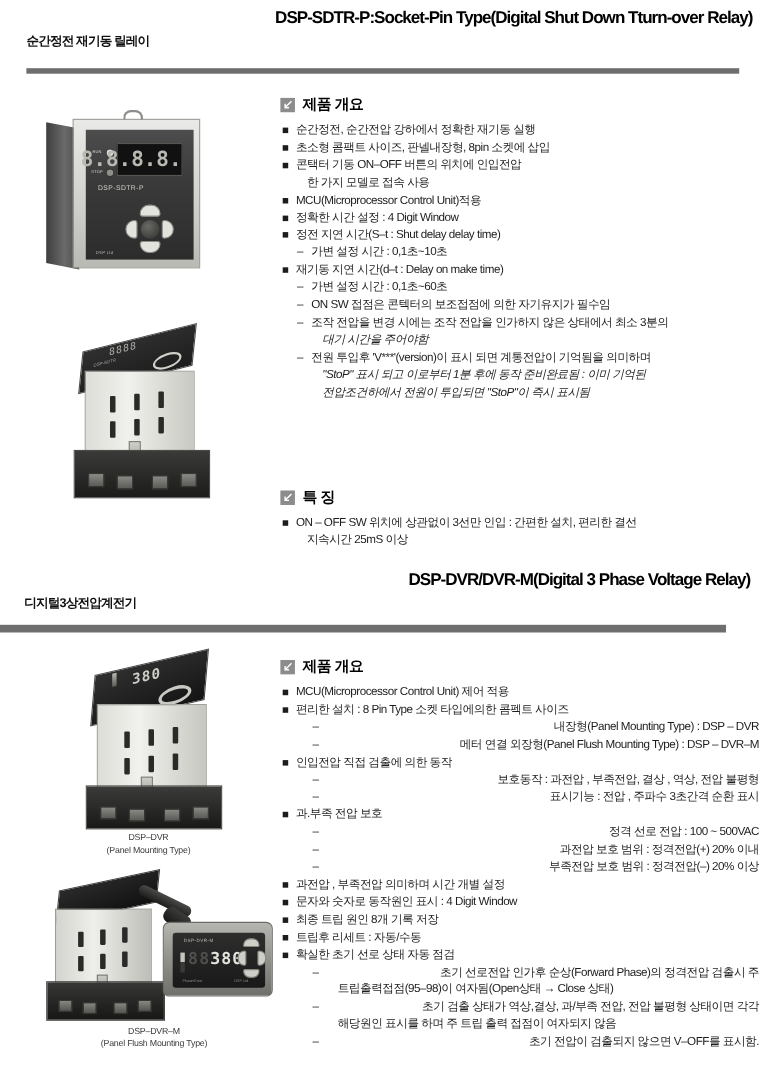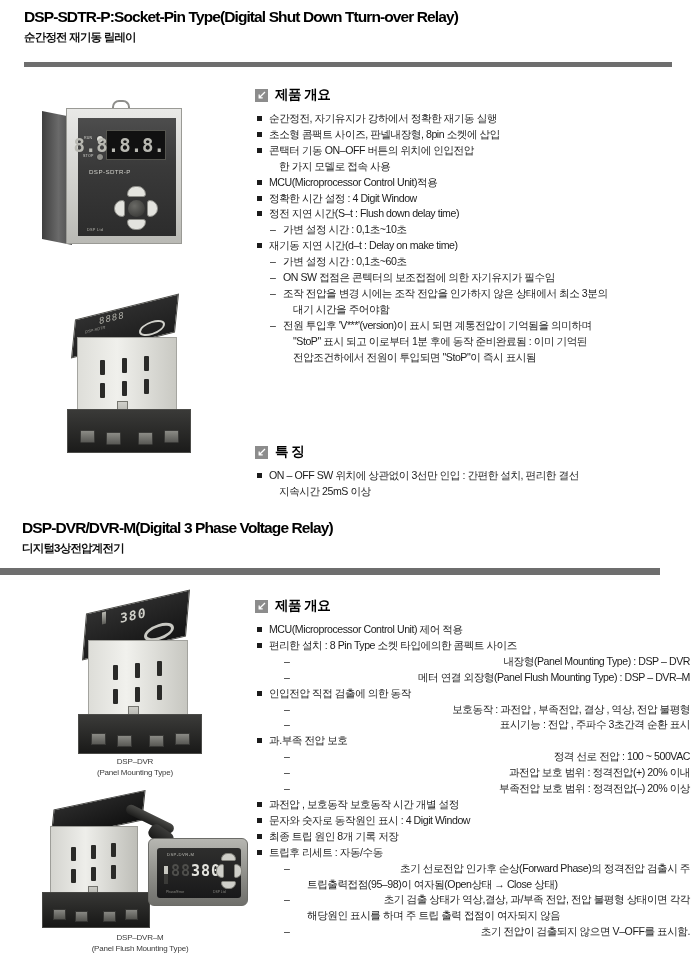--- a/index.html
+++ b/index.html
@@ -15,20 +15,21 @@
     overflow: hidden;
   }
 
   
   .prod-title {
     font-size: 15.5px;
     font-weight: bold;
     letter-spacing: -0.9px;
     color: #000;
     white-space: nowrap;
+    text-align: right;
   }
   .prod-subtitle {
     font-size: 11.5px;
     font-weight: bold;
     letter-spacing: -0.8px;
     color: #111;
     margin-top: 4px;
   }
   .divider {
     background: #6e6e6e;
@@ -89,21 +90,21 @@
   }
   
   li.lv1b { padding-left: 42px; text-align: right; }
   li.lv1b::before {
     content: "–";
     position: absolute;
     left: 29px; top: 0;
   }
   
   li.cont { padding-left: 24px; }
-  li.cont-deep { padding-left: 38px; }
+  li.cont-deep { padding-left: 38px; font-style: italic; }
   li.cont-b { padding-left: 52px; }
   
   li.note { padding-left: 14px; }
   li.note::before {
     content: "\203B";
     position: absolute;
     left: 1px; top: 0;
     font-size: 10px;
   }
 
@@ -522,27 +523,27 @@
   <div class="sec-head">
     <span class="sec-icon">
       <svg width="13" height="13" viewBox="0 0 13 13">
         <rect width="13" height="13" fill="#8c8c8c"></rect>
         <path d="M10 3 L4.2 8.8 M4.2 5.4 L4.2 8.9 L7.7 8.9" stroke="#ffffff" stroke-width="1.3" fill="none"></path>
       </svg>
     </span>
     <span class="sec-head-label">제품 개요</span>
   </div>
   <ul class="speclist">
-    <li class="lv0">순간정전, 자기유지가 강하에서 정확한 재기동 실행</li>
+    <li class="lv0">순간정전, 순간전압 강하에서 정확한 재기동 실행</li>
     <li class="lv0">초소형 콤팩트 사이즈, 판넬내장형, 8pin 소켓에 삽입</li>
     <li class="lv0">콘택터 기동 ON–OFF 버튼의 위치에 인입전압</li>
     <li class="cont">한 가지 모델로 접속 사용</li>
     <li class="lv0">MCU(Microprocessor Control Unit)적용</li>
     <li class="lv0">정확한 시간 설정 : 4 Digit Window</li>
-    <li class="lv0">정전 지연 시간(S–t : Flush down delay time)</li>
+    <li class="lv0">정전 지연 시간(S–t : Shut delay delay time)</li>
     <li class="lv1">가변 설정 시간 : 0,1초~10초</li>
     <li class="lv0">재기동 지연 시간(d–t : Delay on make time)</li>
     <li class="lv1">가변 설정 시간 : 0,1초~60초</li>
     <li class="lv1">ON SW 접점은 콘텍터의 보조접점에 의한 자기유지가 필수임</li>
     <li class="lv1">조작 전압을 변경 시에는 조작 전압을 인가하지 않은 상태에서 최소 3분의</li>
     <li class="cont-deep">대기 시간을 주어야함</li>
     <li class="lv1">전원 투입후 'V***'(version)이 표시 되면 계통전압이 기억됨을 의미하며</li>
     <li class="cont-deep">"StoP" 표시 되고 이로부터 1분 후에 동작 준비완료됨 : 이미 기억된</li>
     <li class="cont-deep">전압조건하에서 전원이 투입되면 "StoP"이 즉시 표시됨</li>
   </ul>
@@ -662,23 +663,24 @@
     <li class="lv0">편리한 설치 : 8 Pin Type 소켓 타입에의한 콤펙트 사이즈</li>
     <li class="lv1b">내장형(Panel Mounting Type) : DSP – DVR</li>
     <li class="lv1b">메터 연결 외장형(Panel Flush Mounting Type) : DSP – DVR–M</li>
     <li class="lv0">인입전압 직접 검출에 의한 동작</li>
     <li class="lv1b">보호동작 : 과전압 , 부족전압, 결상 , 역상, 전압 불평형</li>
     <li class="lv1b">표시기능 : 전압 , 주파수 3초간격 순환 표시</li>
     <li class="lv0">과.부족 전압 보호</li>
     <li class="lv1b">정격 선로 전압 : 100 ~ 500VAC</li>
     <li class="lv1b">과전압 보호 범위 : 정격전압(+) 20% 이내</li>
     <li class="lv1b">부족전압 보호 범위 : 정격전압(–) 20% 이상</li>
-    <li class="lv0">과전압 , 보호동작 보호동작 시간 개별 설정</li>
+    <li class="lv0">과전압 , 부족전압 의미하며 시간 개별 설정</li>
     <li class="lv0">문자와 숫자로 동작원인 표시 : 4 Digit Window</li>
     <li class="lv0">최종 트립 원인 8개 기록 저장</li>
     <li class="lv0">트립후 리세트 : 자동/수동</li>
+    <li class="lv0">확실한 초기 선로 상태 자동 점검</li>
     <li class="lv1b">초기 선로전압 인가후 순상(Forward Phase)의 정격전압 검출시 주</li>
     <li class="cont-b">트립출력접점(95–98)이 여자됨(Open상태 → Close 상태)</li>
     <li class="lv1b">초기 검출 상태가 역상,결상, 과/부족 전압, 전압 불평형 상태이면 각각</li>
     <li class="cont-b">해당원인 표시를 하며 주 트립 출력 접점이 여자되지 않음</li>
     <li class="lv1b">초기 전압이 검출되지 않으면 V–OFF를 표시함.</li>
   </ul>
 </div>
 
 </body></html>

